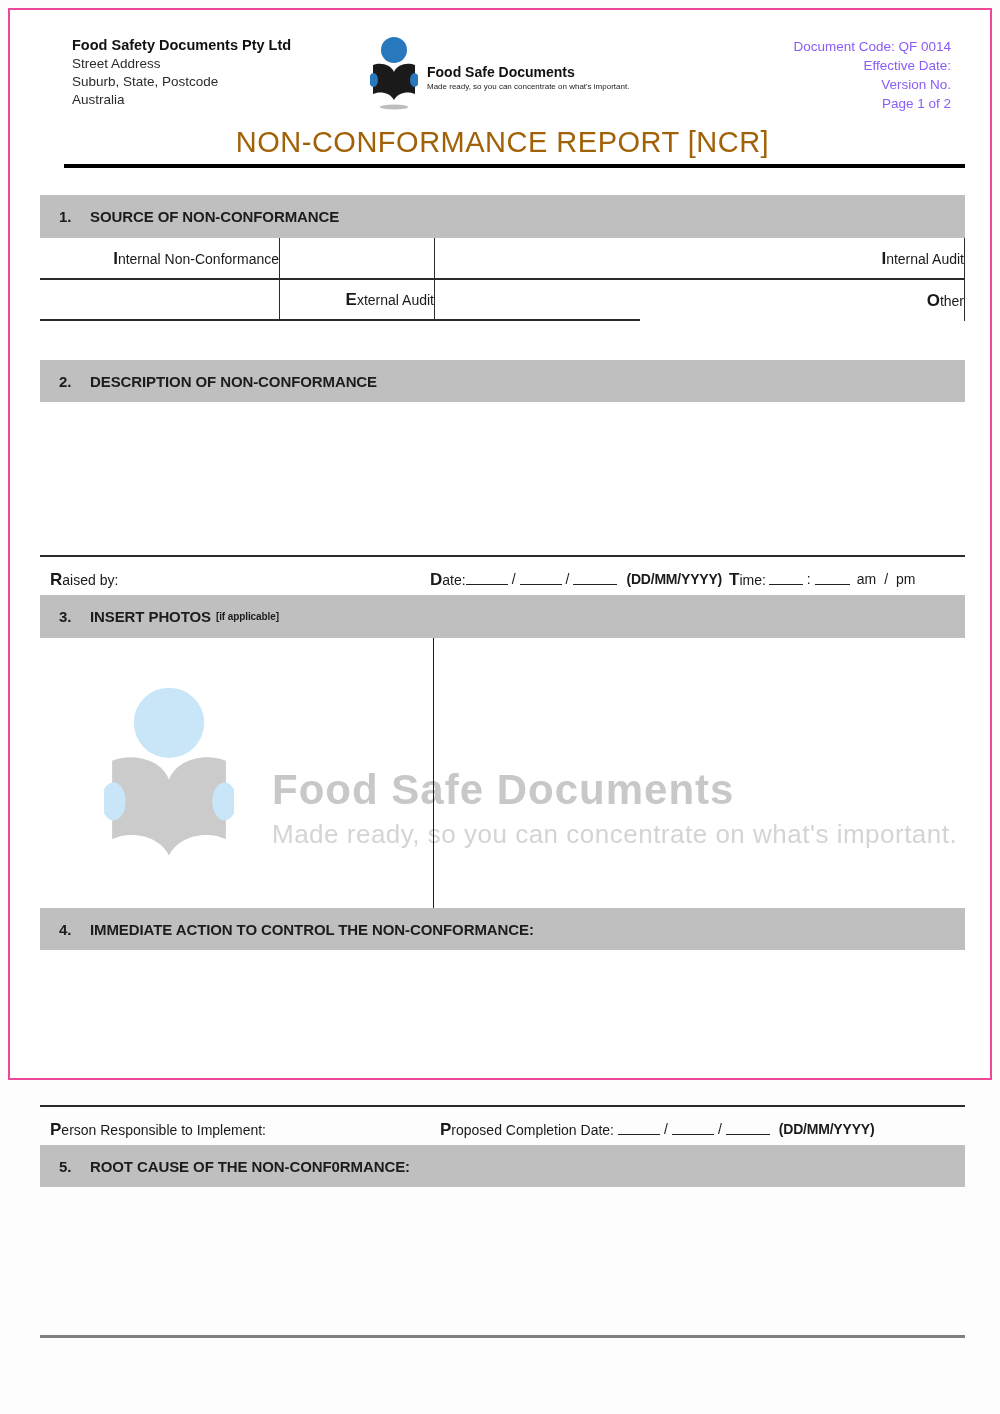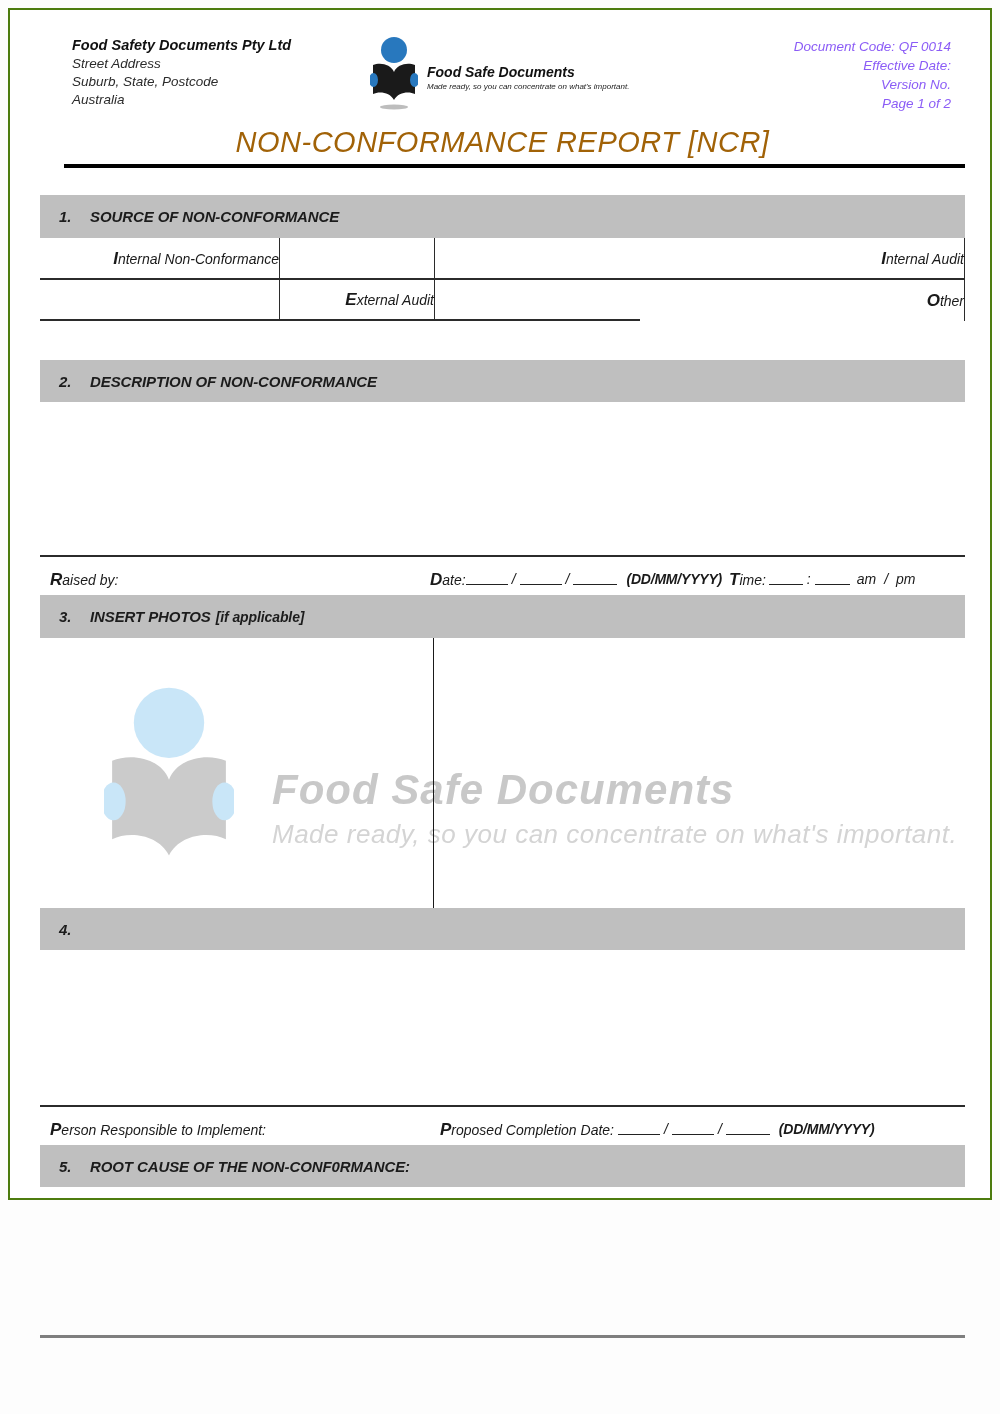--- a/index.html
+++ b/index.html
@@ -2,22 +2,22 @@
 <html><head>
 <meta charset="utf-8">
 <style>
   * { margin:0; padding:0; box-sizing:border-box; }
   html,body { background:#fff; }
   .canvas {
     position:relative; width:1000px; height:1414px; background:#fdfdfd;
     font-family:"Liberation Sans", sans-serif; color:#1f1f1f;
   }
   .page-frame {
-    position:absolute; left:8px; top:8px; width:984px; height:1192px;
-    background:#ffffff; border:2px solid #4d7c0f;font-style:italic;
+    position:absolute; left:8px; top:8px; width:984px; height:1072px;
+    background:#ffffff; border:2px solid #ec4899;
   }
   .content { position:absolute; left:30px; top:0; width:925px; }
 
   
   .header-row { margin-top:26px; height:74px; position:relative; }
   .company { margin-left:32px; width:270px; }
   .company-name { font-size:14.5px; font-weight:bold; color:#111; line-height:19px; }
   .company-line { font-size:13.5px; color:#2b2b2b; line-height:18px; }
   .logo-wrap { position:absolute; left:330px; top:0; display:flex; align-items:flex-start; }
   .logo-mark { width:48px; height:74px; }
@@ -29,21 +29,21 @@
   
   .title { margin-top:16px; height:38px; text-align:center; font-size:29px; letter-spacing:0.5px; color:#a16207; }
   .title-rule { margin-left:24px; border-top:4px solid #000; }
 
   
   .bar {
     background:#BFBFBF; height:42px; display:flex; align-items:center;
     padding-left:19px; font-size:15px; font-weight:600; color:#1c1c1c; letter-spacing:-0.1px;
   }
   .bar-num { display:inline-block; width:31px; }
-  .bar-note { font-size:14px; font-weight:600; margin-left:5px; margin-top:0; }
+  .bar-note { font-size:10px; font-weight:600; margin-left:5px; margin-top:0; }
   .bar1 { margin-top:27px; height:43px; }
   .bar3 { height:43px; }
 
   
   .s-table { display:grid; grid-template-columns:240px 155px 205px 1fr; grid-template-rows:42px 41px 39px; }
   .s-cell { display:flex; align-items:center; font-size:14px; color:#1a1a1a; }
   .s-label { padding-left:10px; }
   .vline-r { border-right:1.5px solid #2b2b2b;justify-content:flex-end; }
   .hline-b { border-bottom:2px solid #2b2b2b; }
   .span-rest { grid-column:2 / 5; }
@@ -185,20 +185,21 @@
           <ellipse cx="44.5" cy="42" rx="4.5" ry="7" fill="#C9E6F8"></ellipse>
         </svg>
         <div class="wm-text">
           <div class="wm-brand">Food Safe Documents</div>
           <div class="wm-tagline">Made ready, so you can concentrate on what's important.</div>
         </div>
       </div>
 
       <div class="bar">
         <span class="bar-num">4.</span>
+        <span>IMMEDIATE ACTION TO CONTROL THE NON-CONFORMANCE:</span>
       </div>
       <div class="area-action"></div>
 
       <div class="rule-dark"></div>
       <div class="fill-row">
         <span class="abs" style="left:10px">
           <span><span class="fl">P</span><span>erson Responsible to Implement:</span></span>
         </span>
         <span class="abs" style="left:400px">
           <span><span class="fl">P</span><span>roposed Completion Date:</span></span>

